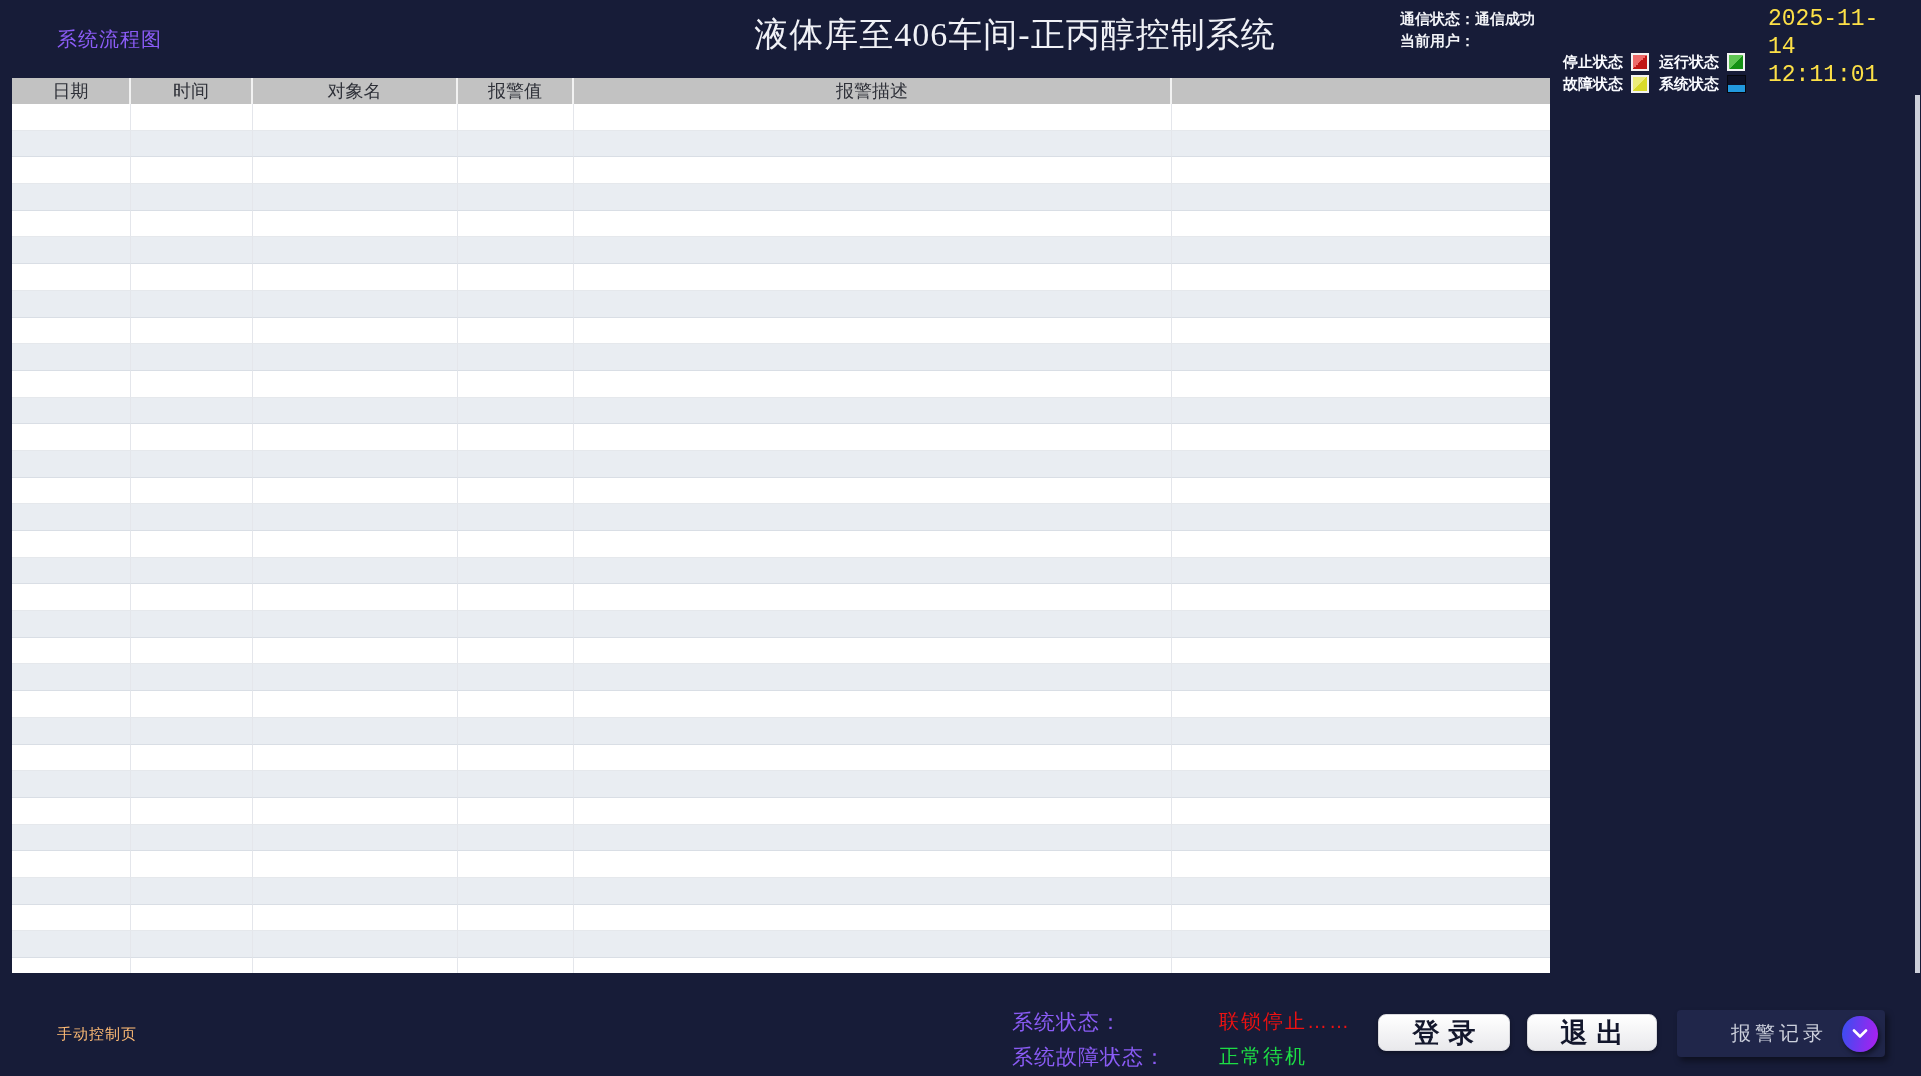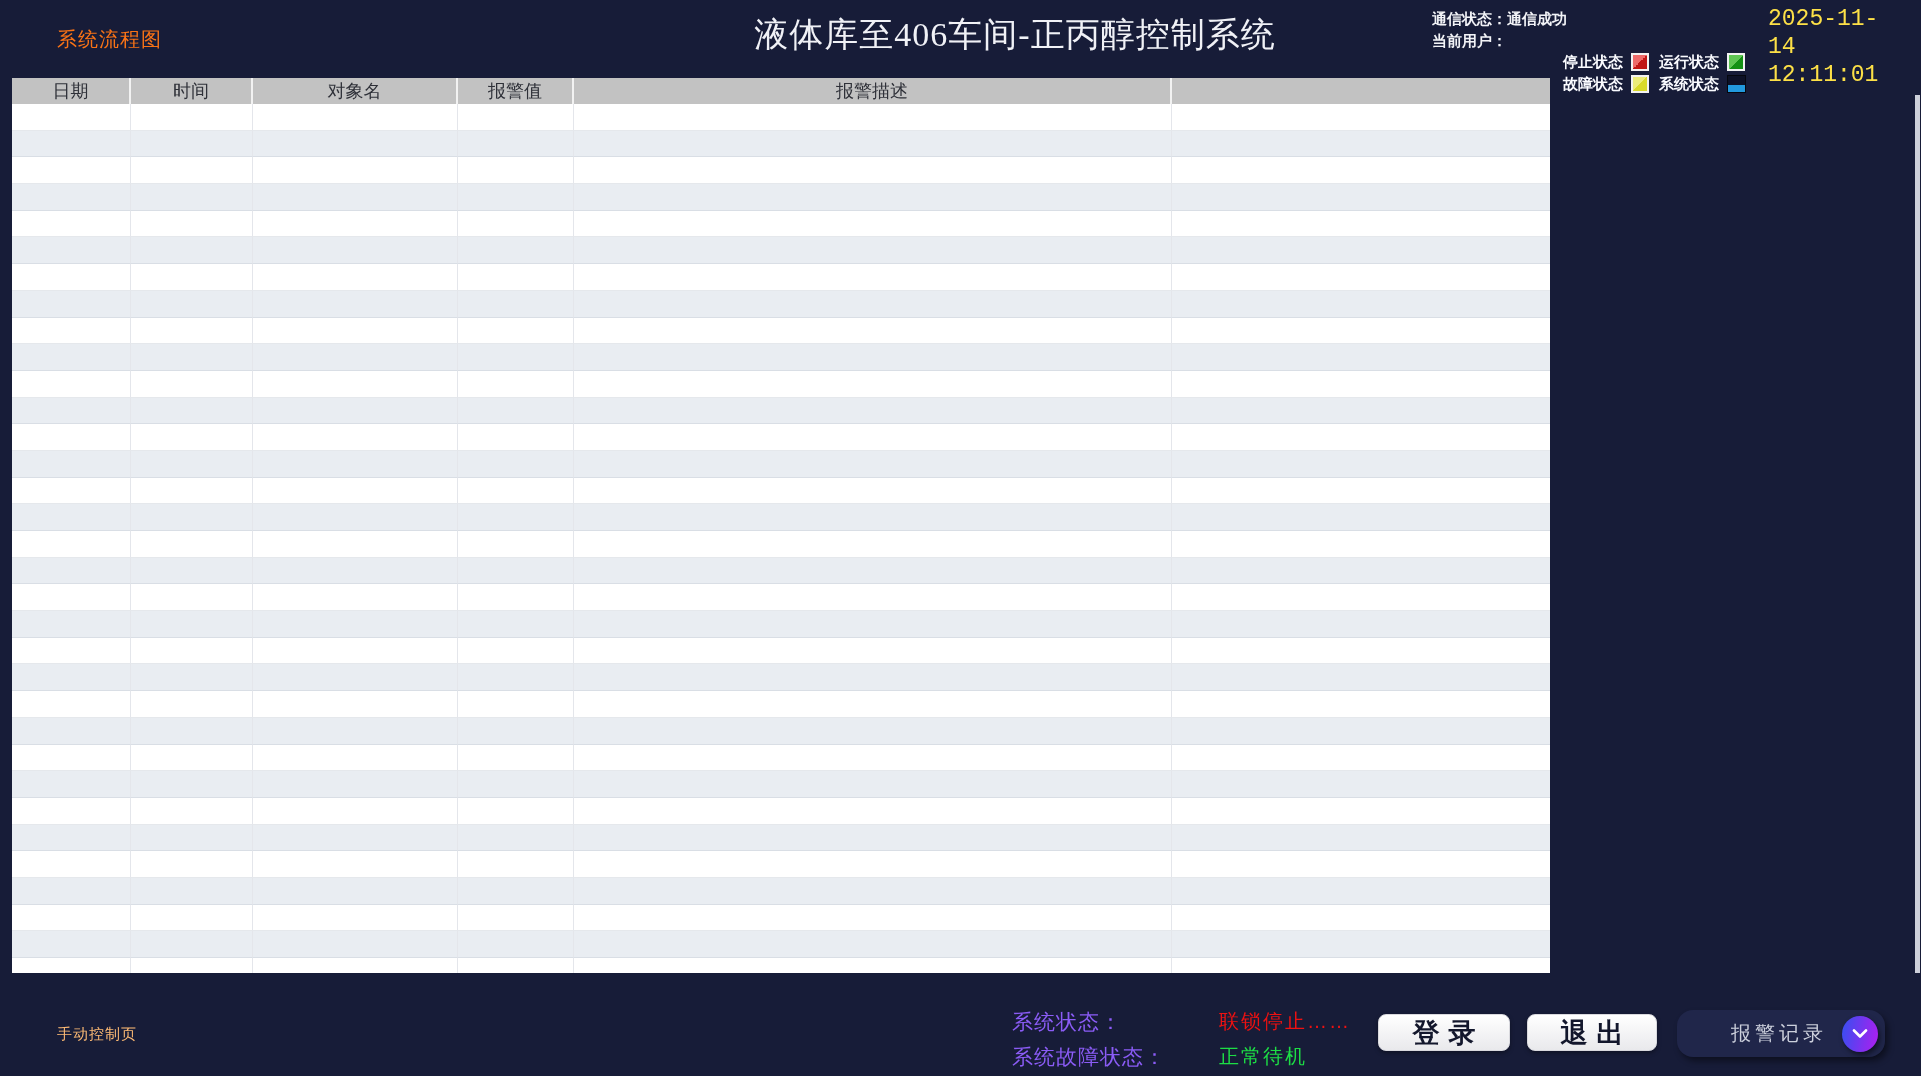--- a/index.html
+++ b/index.html
@@ -8,29 +8,29 @@
     position:relative;
     background:#171c38;
     font-family:"Liberation Sans", sans-serif;
     color:#f2f3f7;
   }
 
   
   .topbar { position:absolute; left:0; top:0; width:1921px; height:77px; background:#171c38; }
   .nav-link {
     position:absolute; left:57px; top:26px;
-    font-size:20px; color:#f97316; cursor:pointer; letter-spacing:1px;
+    font-size:20px; color:#8b5cf6; cursor:pointer; letter-spacing:1px;
   }
   .page-title {
     position:absolute; left:1015px; top:12px; transform:translateX(-50%);
     white-space:nowrap;
     font-family:"Liberation Serif", serif;
     font-size:34px; color:#f0f1f6; letter-spacing:1px;
   }
-  .comm-block { position:absolute; left:1400px; top:8px; font-size:15px; font-weight:bold; line-height:22px; white-space:nowrap;margin-left:32px; }
+  .comm-block { position:absolute; left:1400px; top:8px; font-size:15px; font-weight:bold; line-height:22px; white-space:nowrap; }
   .legend-block { position:absolute; left:1563px; top:8px;margin-top:43px; }
   .legend-row { display:flex; align-items:center; height:22px; }
   .legend-label { font-size:15px; font-weight:bold; color:#fafbff; width:64px; }
   .swatch-sq { width:18px; height:18px; border:2px solid #f2f2f2; margin-left:4px; margin-right:10px; }
   .swatch-tank { width:19px; height:18px; border:1px solid #05070f; margin-left:4px; }
   .datetime-block {
     position:absolute; left:1768px; top:5px; width:122px; text-align:left;
     font-family:Liberation Mono, monospace; font-size:23px; line-height:28px; color:#fde047;
   }
 
@@ -81,21 +81,21 @@
     font-family:"Liberation Serif", serif;
     font-size:27px; color:#13172c; font-weight:bold;
     letter-spacing:9px; padding-left:9px;
     cursor:pointer; box-shadow:0 2px 4px rgba(0,0,0,0.35);
   }
   .btn-login { left:1378px; width:132px; }
   .btn-exit  { left:1527px; width:130px; }
 
   .alarm-record-panel {
     position:absolute; left:1677px; top:1010px; width:208px; height:47px;
-    background:#20264a; border-radius:16px;
+    background:#20264a; border-radius:4px;
     display:flex; align-items:center;
     box-shadow:3px 4px 6px rgba(0,0,0,0.45);
     cursor:pointer;
   }
   .alarm-record-label {
     margin-left:54px; font-size:20px; color:#ccd0dc; letter-spacing:4px; white-space:nowrap;
   }
   .chevron-circle {
     position:absolute; right:7px; top:5.5px;
     width:36px; height:36px; border-radius:50%;

